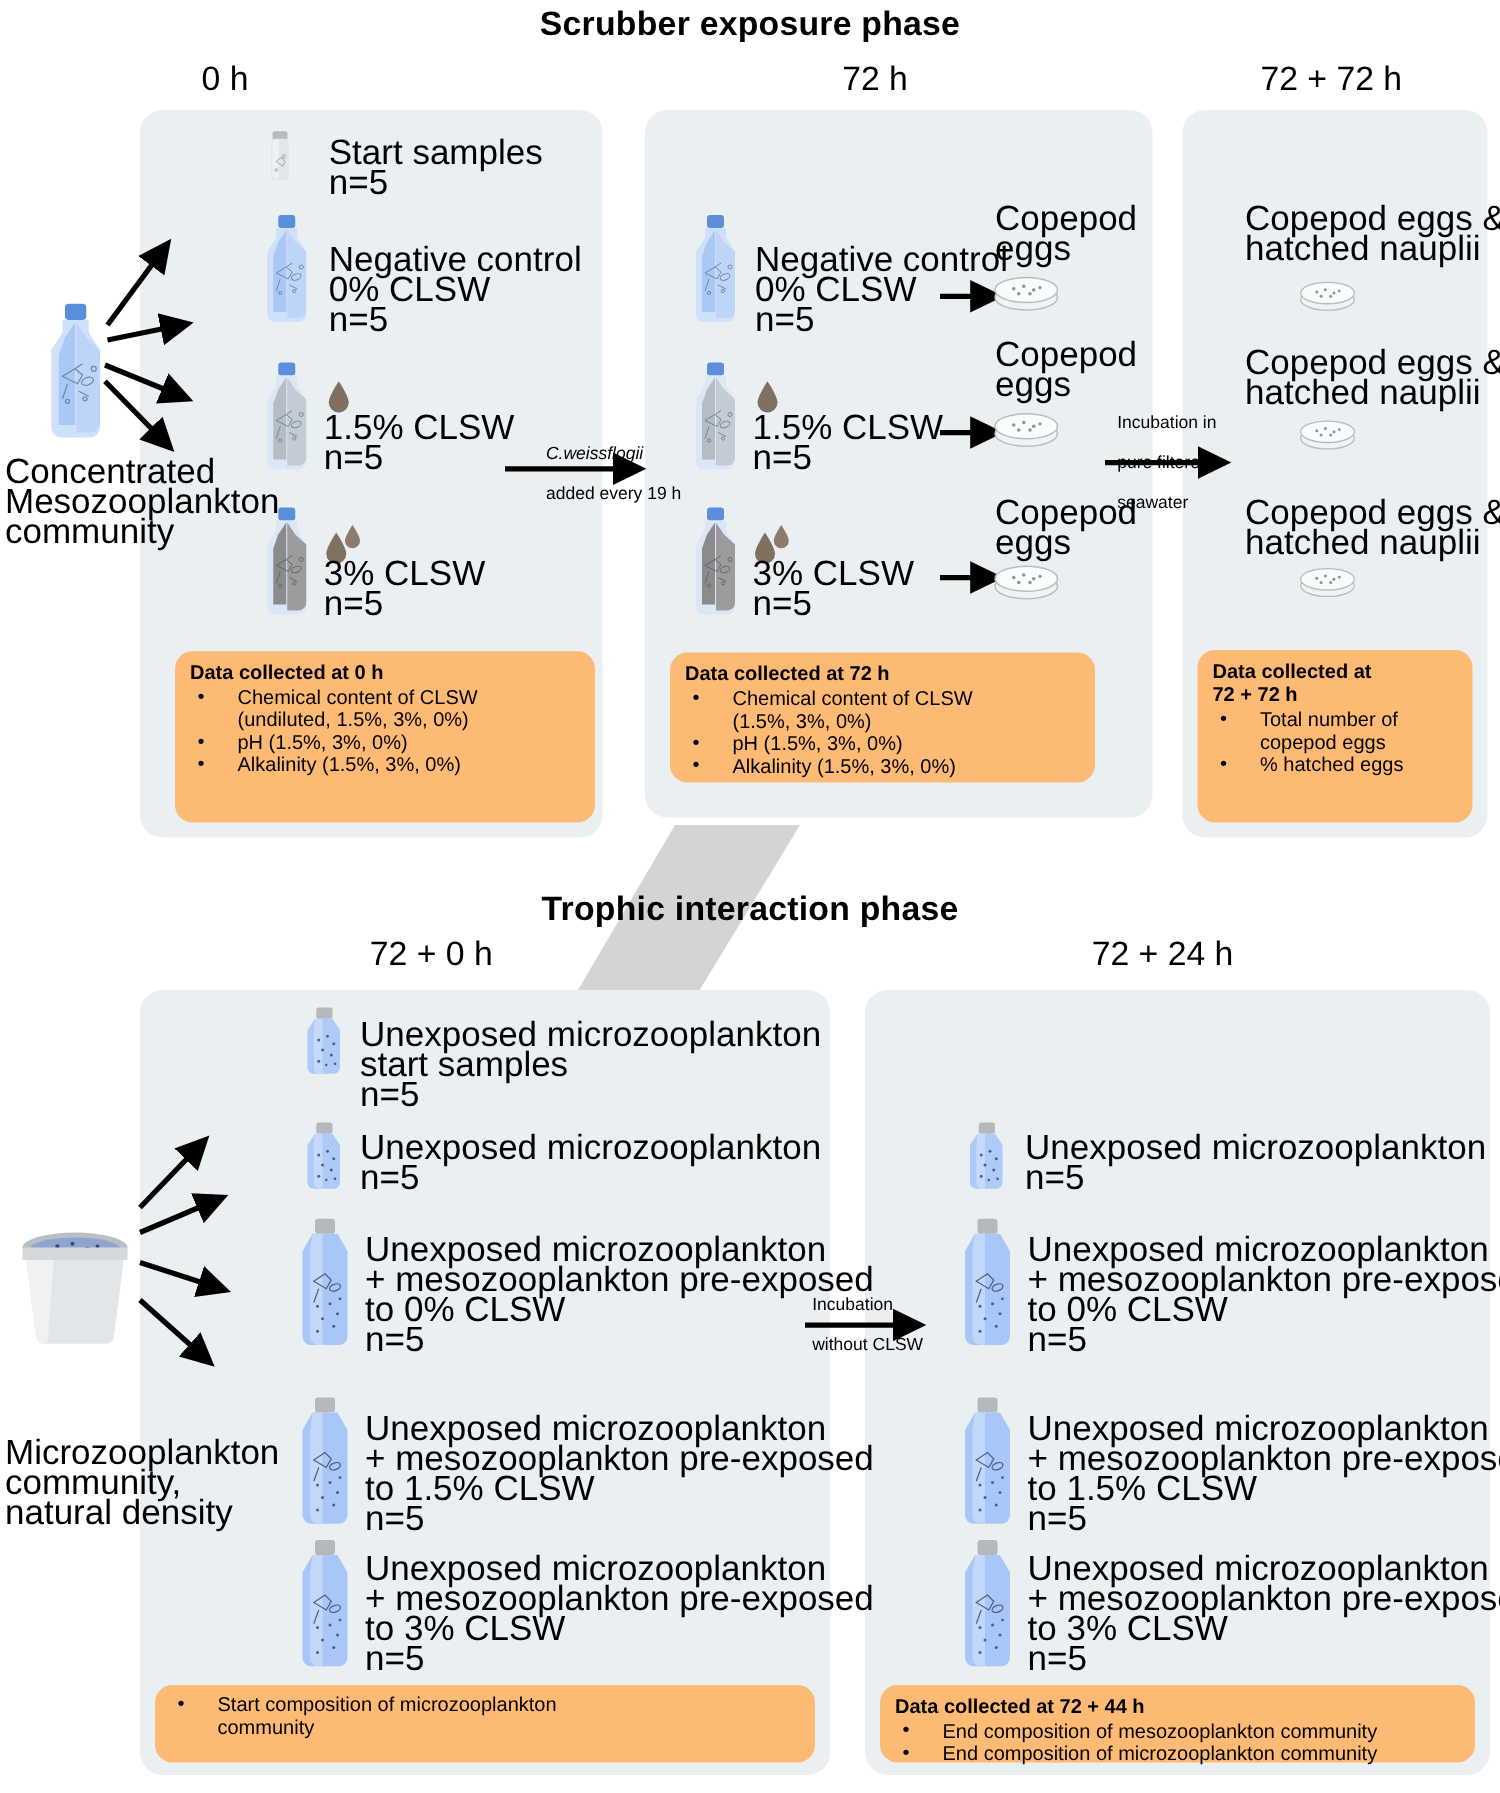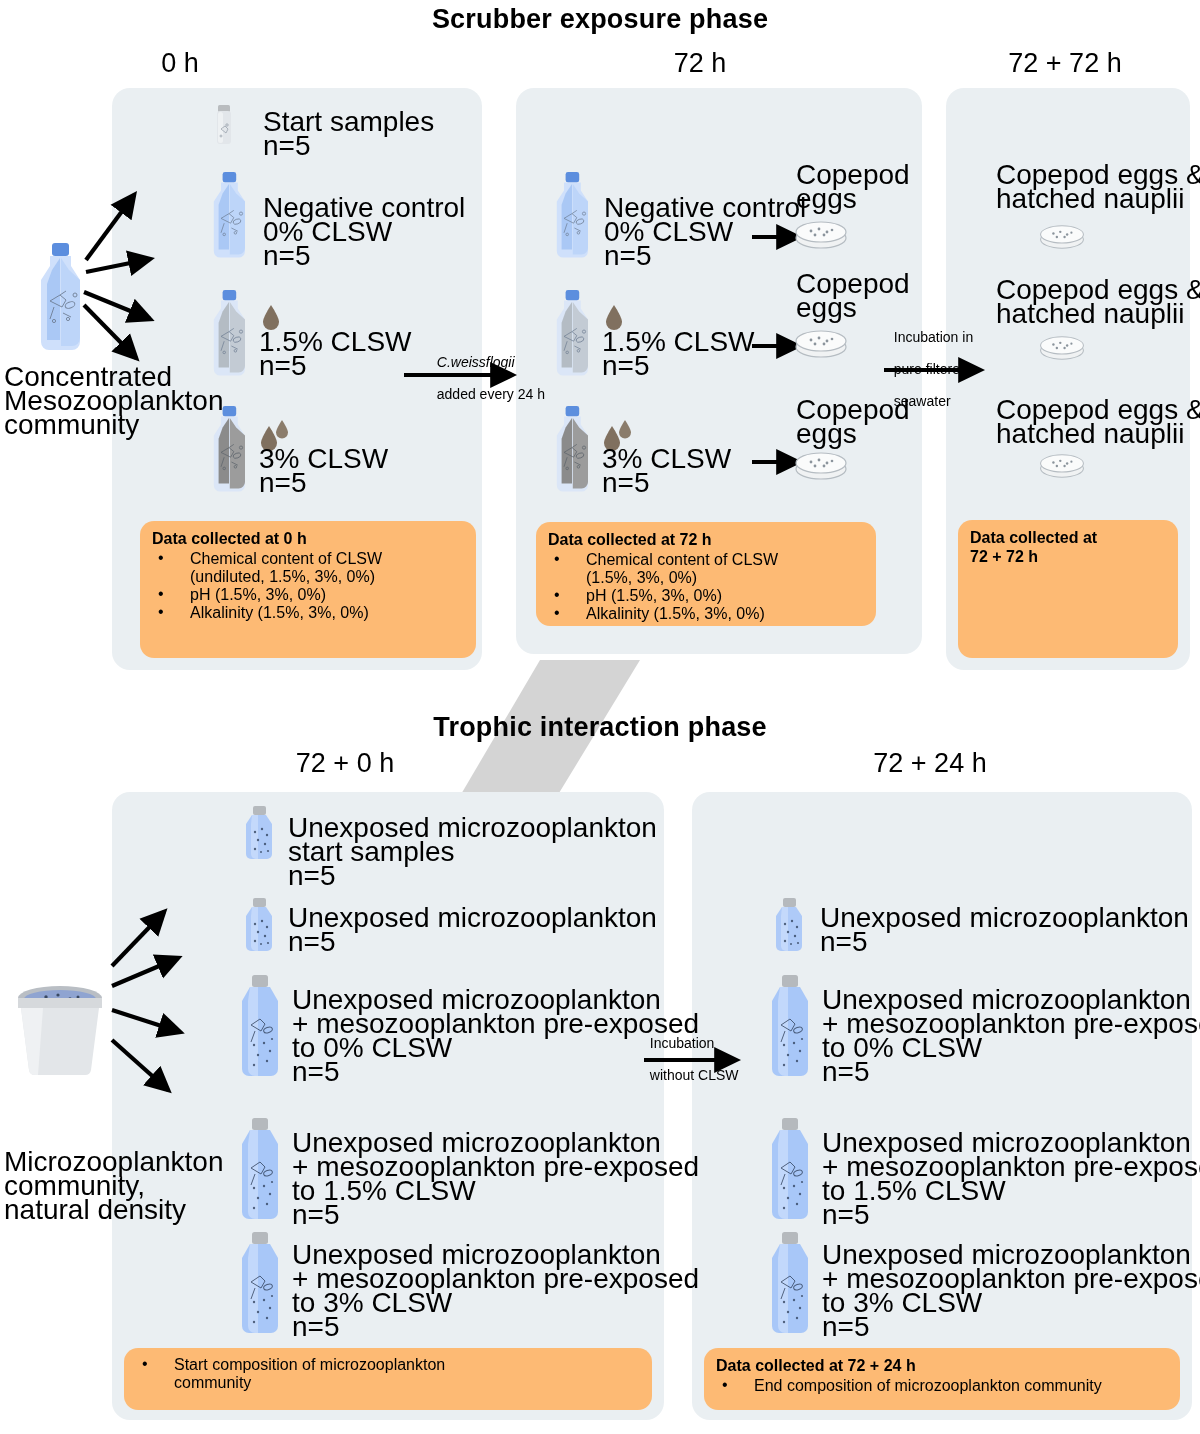--- a/index.html
+++ b/index.html
@@ -167,21 +167,21 @@
   <ul>
     <li>Chemical content of CLSW
 (undiluted, 1.5%, 3%, 0%)</li>
     <li>pH (1.5%, 3%, 0%)</li>
     <li>Alkalinity (1.5%, 3%, 0%)</li>
   </ul>
 </div>
 
 <div class="arrowlbl" style="left:429px;top:338px;">
   <span class="italic">C.weissflogii</span><br>
-  <span>added every 24 h</span>
+  <span>added every 19 h</span>
 </div>
 <svg class="abs" style="left:404px;top:368px;" width="120" height="14" viewBox="0 0 120 14">
   <defs>
       <marker id="ah2" markerWidth="7" markerHeight="7" refX="5.2" refY="3.5" orient="auto">
     <path d="M0,0.4 L6.4,3.5 L0,6.6 z" fill="#000"></path>
       </marker>
     </defs>
   <line x1="0" y1="7" x2="108" y2="7" stroke="#000" stroke-width="4.2" marker-end="url(#ah2)"></line>
 </svg>
 
@@ -366,20 +366,25 @@
       <circle cx="34" cy="13" r="1.4"></circle>
   <circle cx="22" cy="16" r="1.4"></circle>
       <circle cx="31" cy="16" r="1.4"></circle>
       <circle cx="39" cy="11" r="1.3"></circle>
     </g>
 </svg>
 
 <div class="databox" style="left:958px;top:520px;width:220px;height:138px;">
   <div class="dtitle" style="white-space:pre-line;">Data collected at
 72 + 72 h</div>
+  <ul>
+    <li>Total number of
+copepod eggs</li>
+    <li>% hatched eggs</li>
+  </ul>
 </div>
 
 <svg id="bigArrowLayer" viewBox="0 0 1200 1434">
   <path d="M540 660 L640 660 L430 1005 L470 1030 L340 1000 L362 872 L400 898 Z" fill="#d2d2d2" opacity="0.95"></path>
 </svg>
 
 <div class="phase-title" style="left:0;top:712px;width:1200px;">Trophic interaction phase</div>
 
 <div class="col-title" style="left:120px;top:748px;width:450px;">72 + 0 h</div>
 <div class="col-title" style="left:700px;top:748px;width:460px;">72 + 24 h</div>
@@ -625,17 +630,18 @@
   <circle cx="18" cy="90" r="1.2"></circle>
       <circle cx="36" cy="64" r="1.1"></circle>
     </g>
 </svg>
 <div class="lbl" style="left:822px;top:1243px;">Unexposed microzooplankton
 + mesozooplankton pre-exposed
 to 3% CLSW
 n=5</div>
 
 <div class="databox" style="left:704px;top:1348px;width:476px;height:62px;">
-  <div class="dtitle">Data collected at 72 + 24 h</div>
+  <div class="dtitle">Data collected at 72 + 44 h</div>
   <ul>
+    <li>End composition of mesozooplankton community</li>
     <li>End composition of microzooplankton community</li>
   </ul>
 </div>
 
 </body></html>

